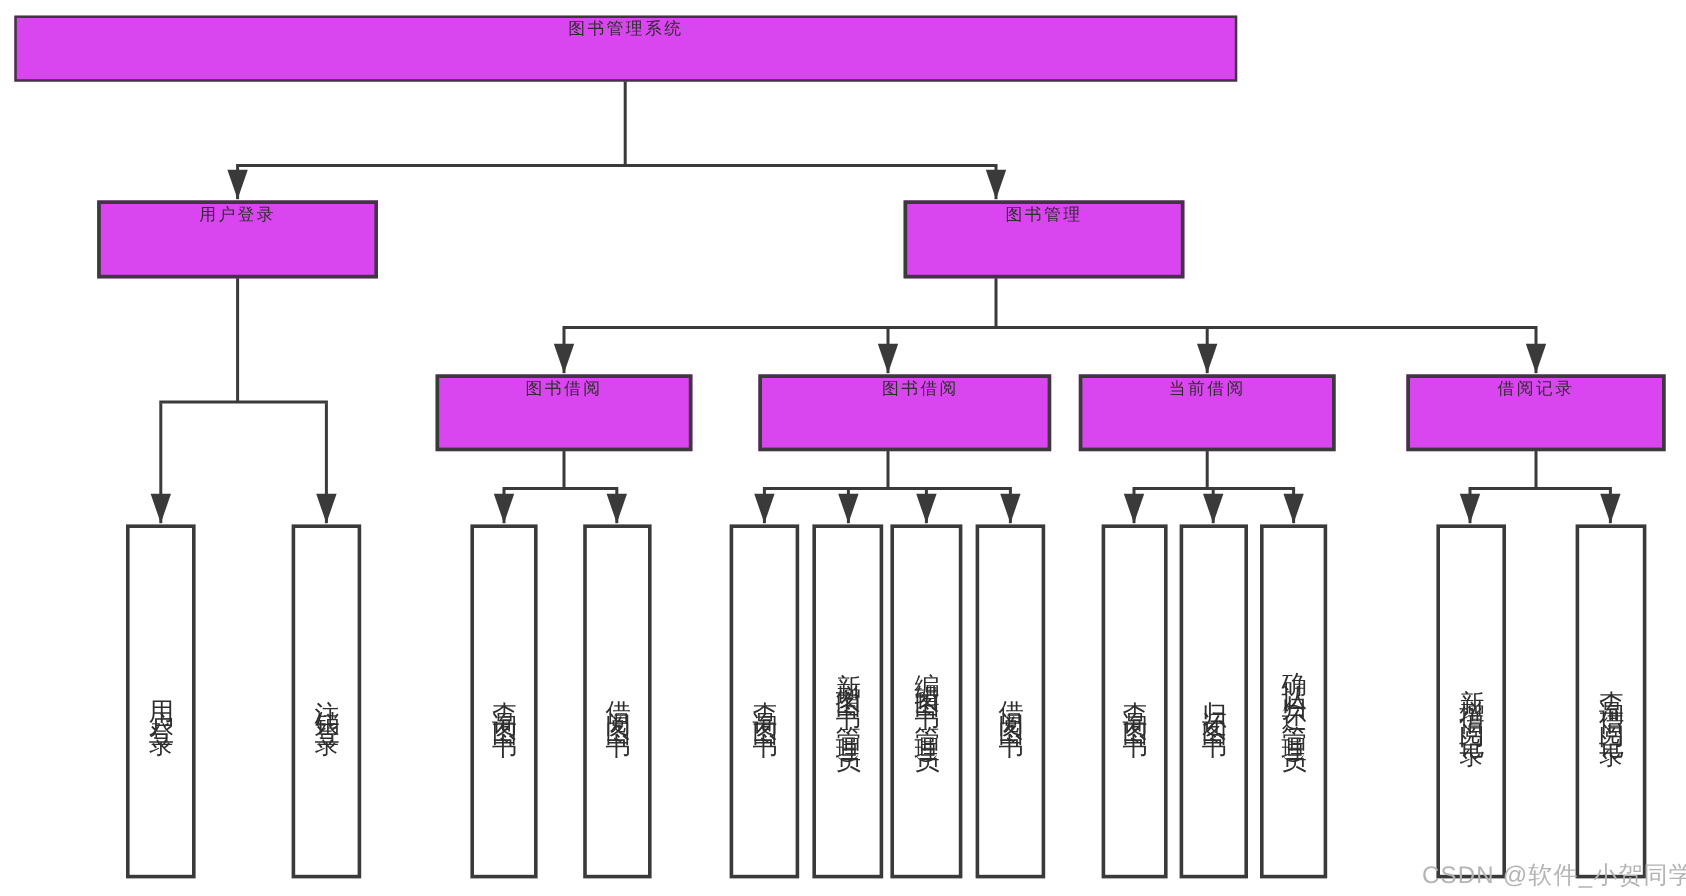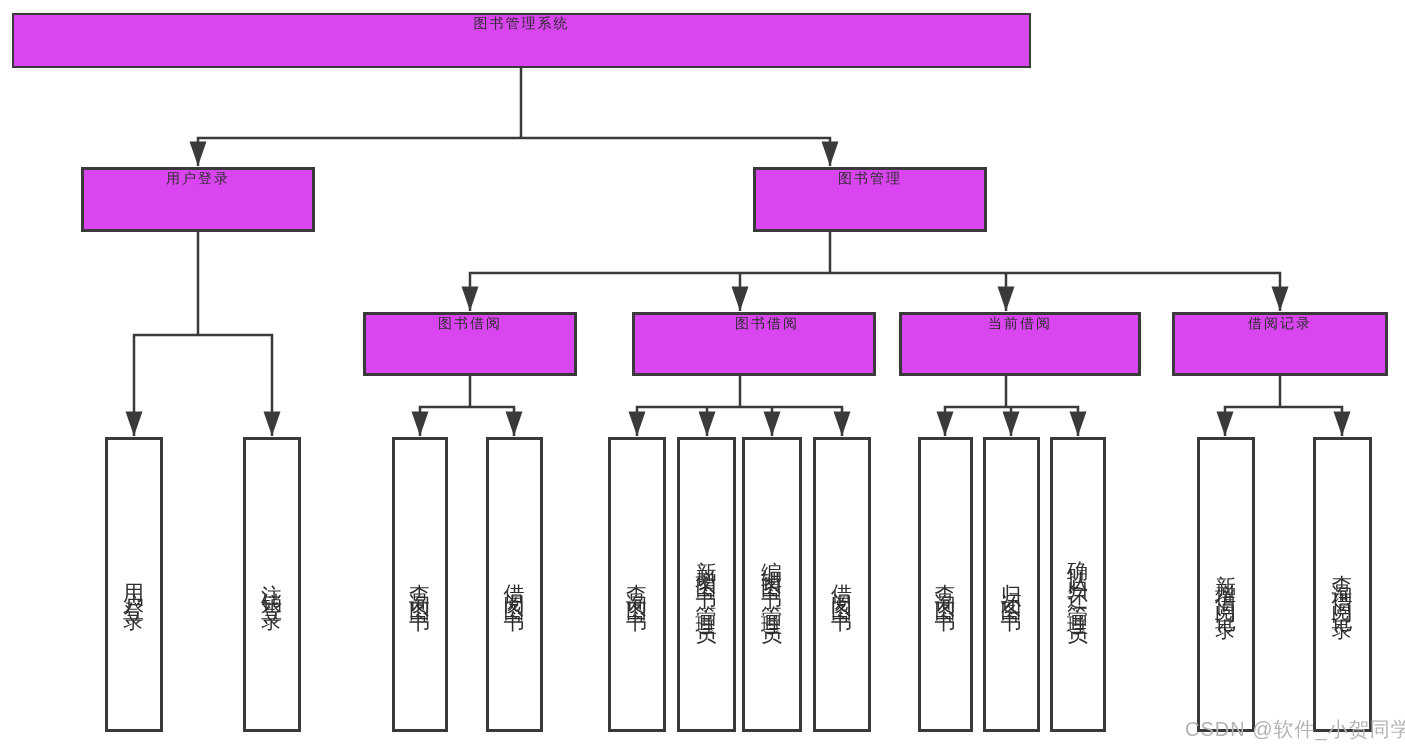--- a/index.html
+++ b/index.html
@@ -110,21 +110,21 @@
   <div class="box" style="left:713px;top:167px;width:234px;height:65px;margin-left:40px;">
     <span>图书管理</span>
   </div>
 
   <div class="box" style="left:363px;top:312px;width:214px;height:64px;">
     <span>图书借阅</span>
   </div>
   <div class="box" style="left:632px;top:312px;width:244px;height:64px;padding-left:26px;">
     <span>图书借阅</span>
   </div>
-  <div class="box" style="left:899px;top:312px;width:242px;height:64px;">
+  <div class="box" style="left:899px;top:312px;width:214px;height:64px;">
     <span>当前借阅</span>
   </div>
   <div class="box" style="left:1172px;top:312px;width:216px;height:64px;">
     <span>借阅记录</span>
   </div>
 
   <div class="vbox" style="left:105px;top:437px;width:58px;height:295px;">
     <span class="vtext">用户登录</span>
   </div>
   <div class="vbox" style="left:243px;top:437px;width:58px;height:295px;">

